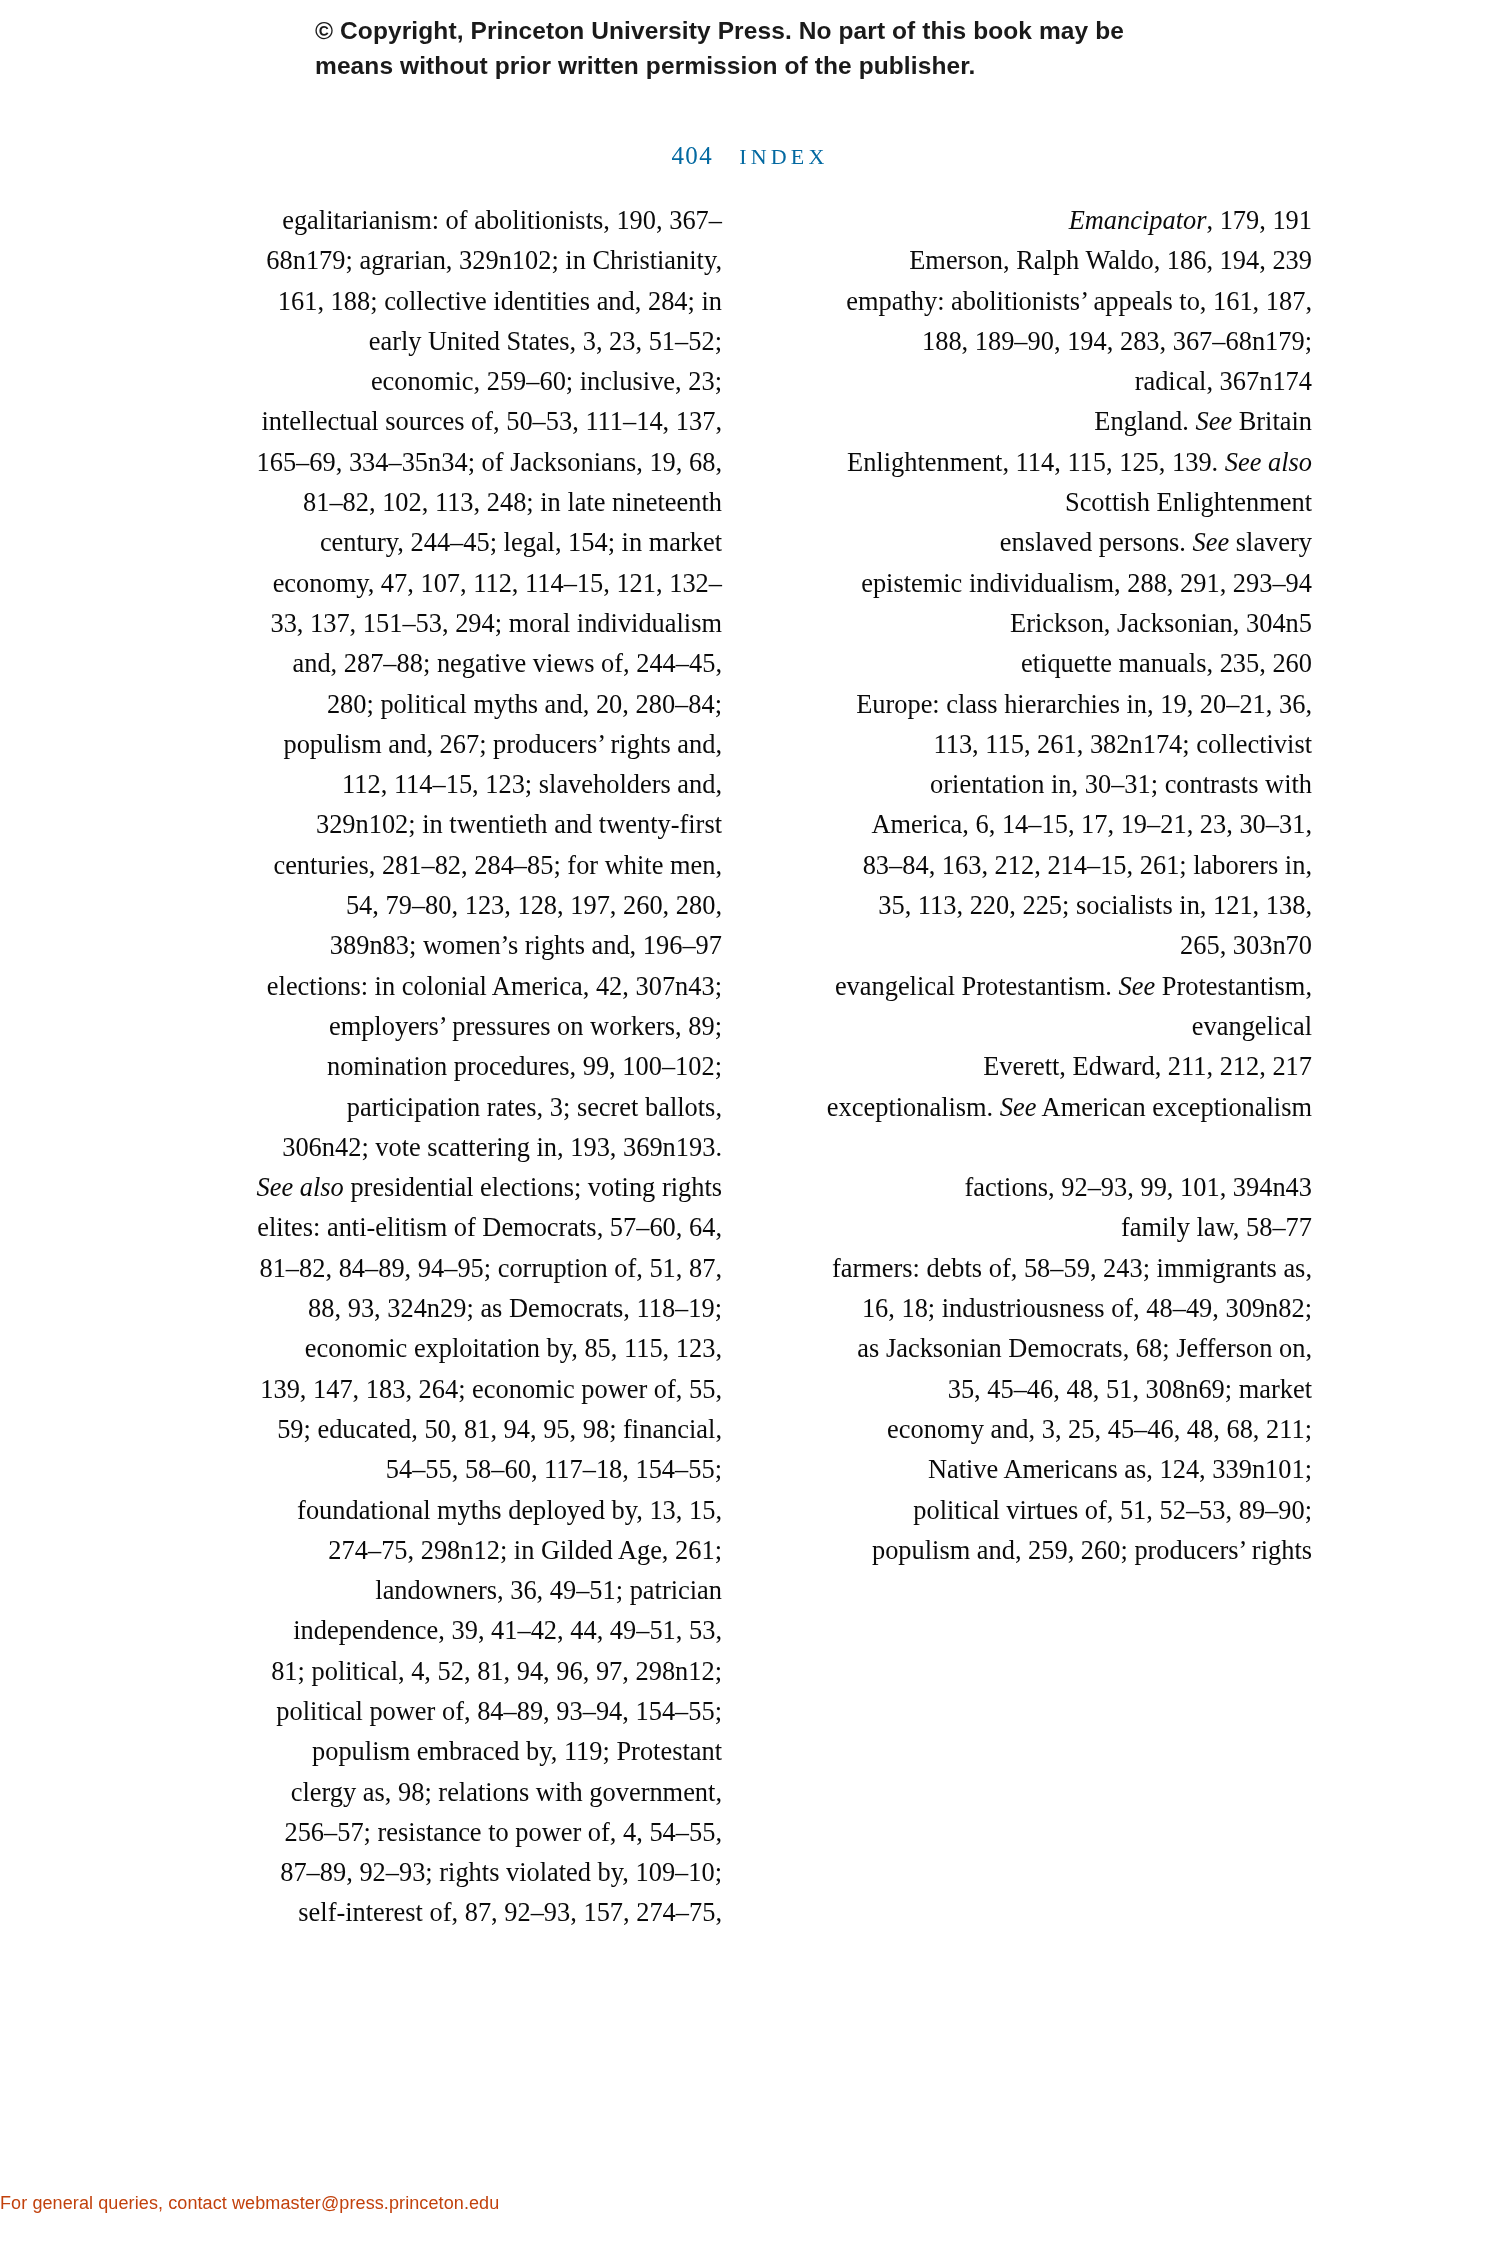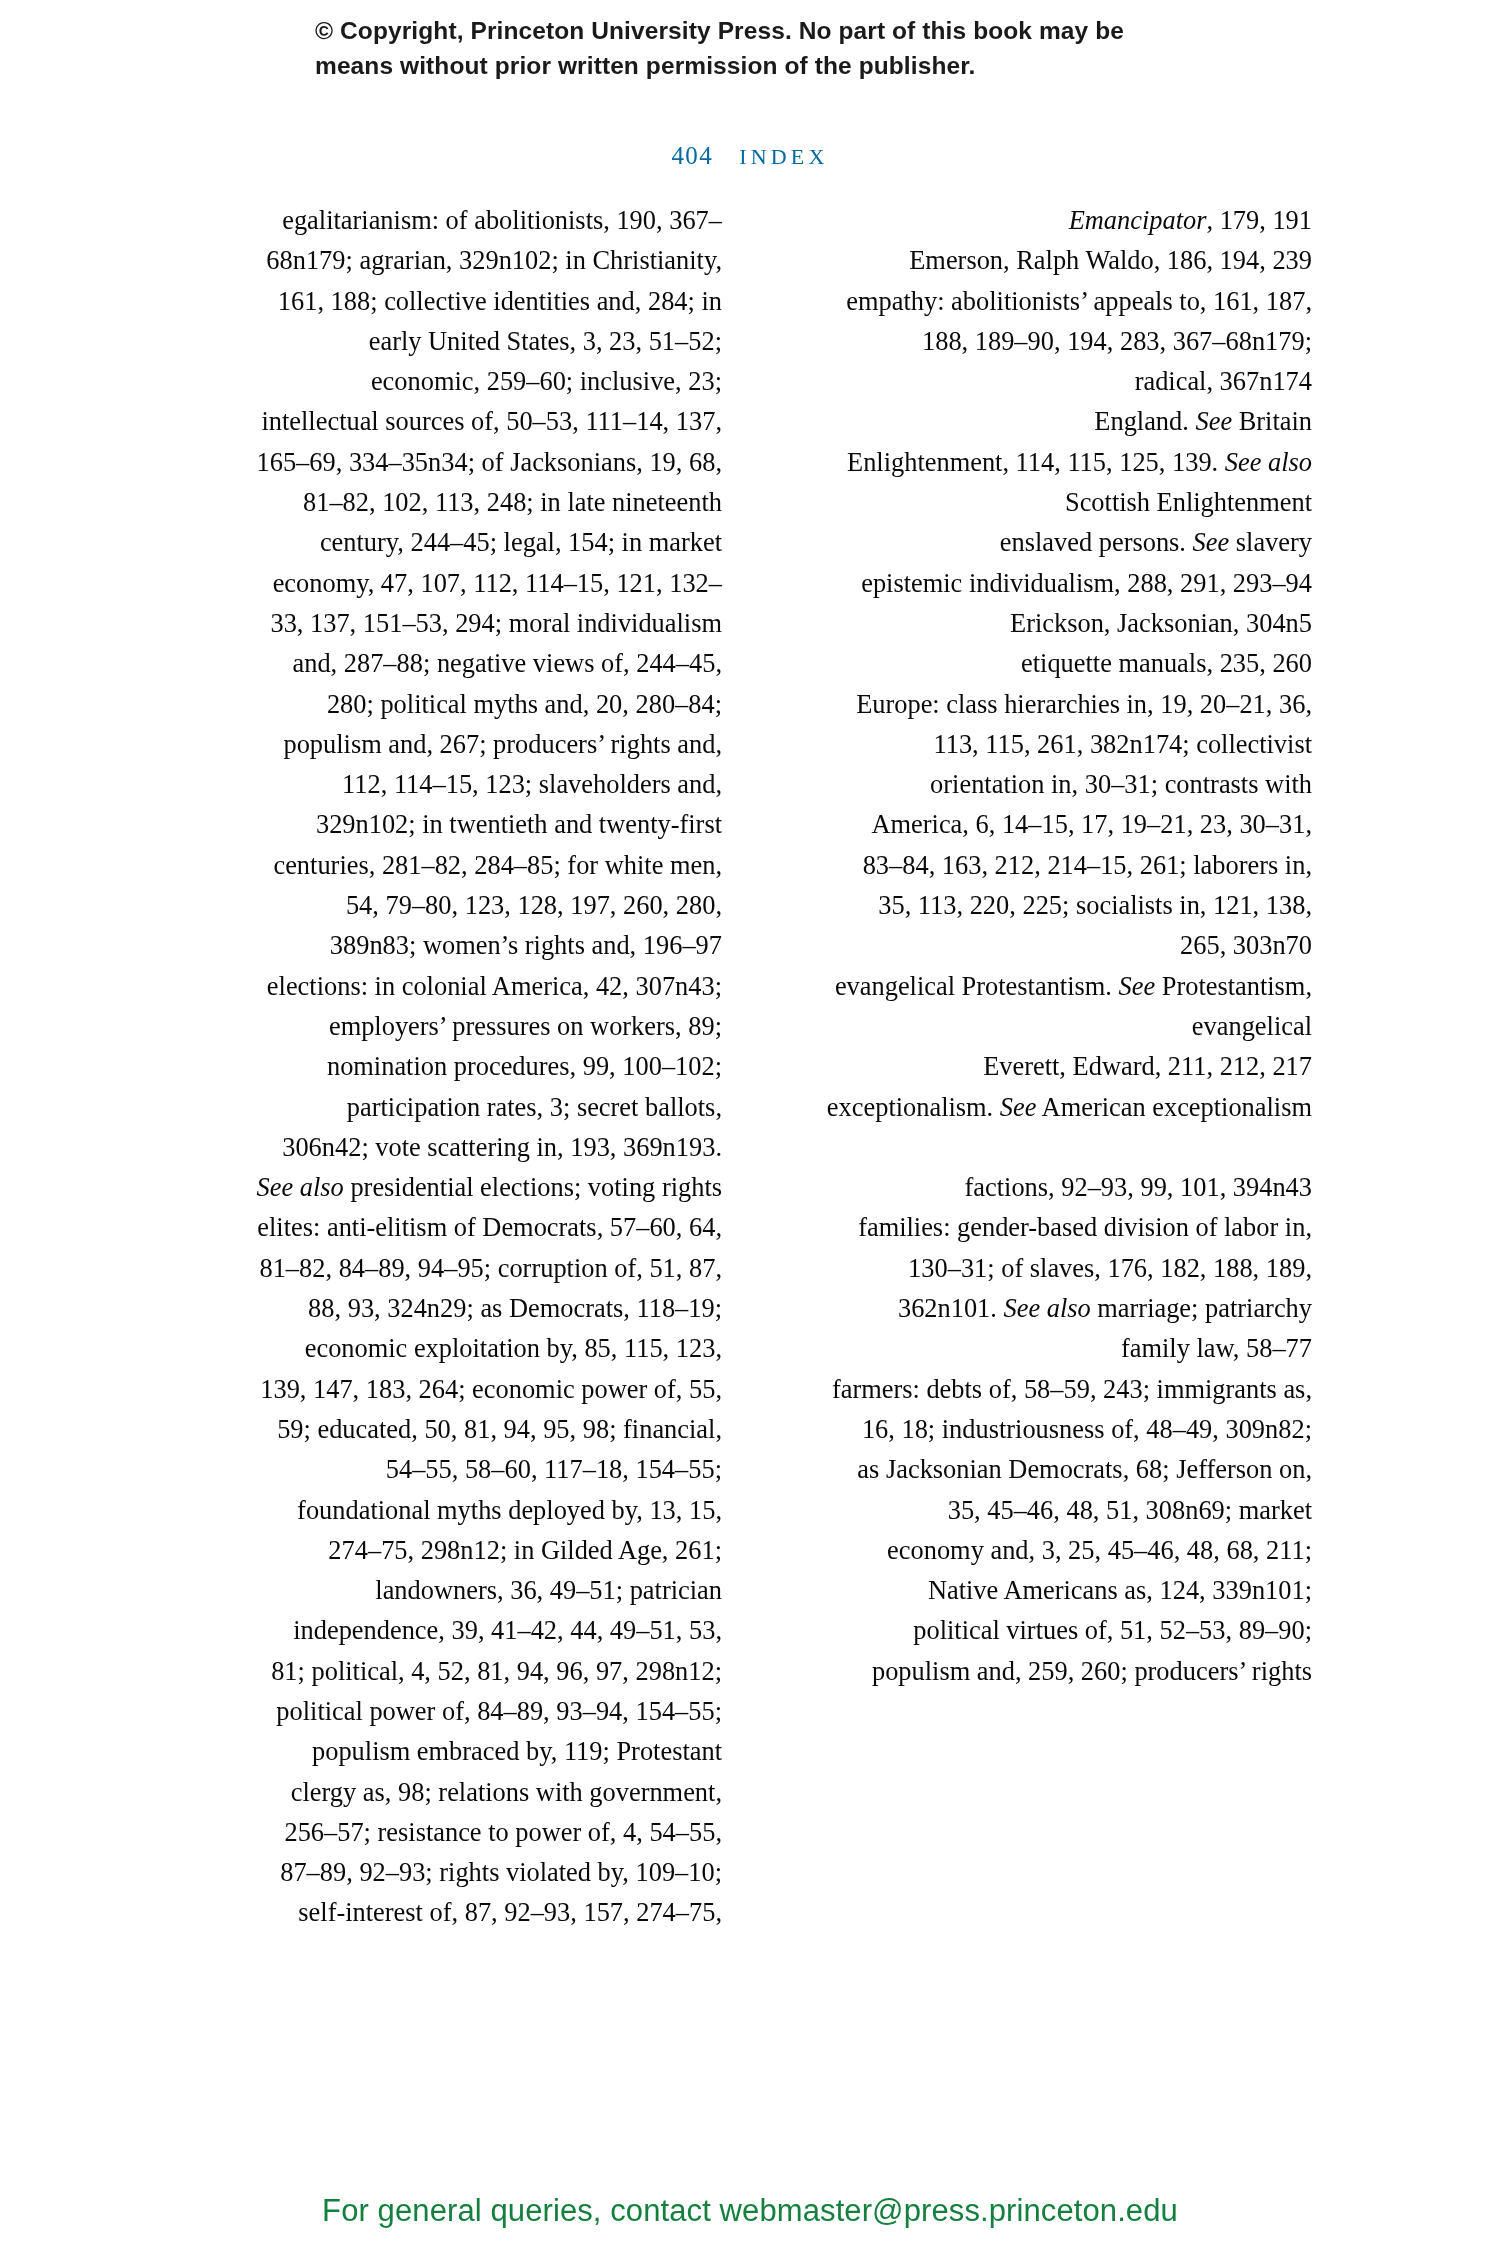--- a/index.html
+++ b/index.html
@@ -85,24 +85,23 @@
   .section-gap {
     height: 40.3px;
   }
 
   
   .page-footer {
     position: absolute;
     left: 0;
     top: 2193px;
     width: 1500px;
-    text-align: center;
     font-family: "Liberation Sans", "DejaVu Sans", sans-serif;
-    font-size: 31px;
-    color: #15803d;
+    font-size: 18px;
+    color: #c2410c;
     letter-spacing: 0.1px;
   }
 </style>
 </head>
 <body>
 
 <div class="copyright-notice">
   <div>© Copyright, Princeton University Press. No part of this book may be</div>
   <div>means without prior written permission of the publisher.</div>
 </div>
@@ -126,19 +125,18 @@
       <p class="index-entry">enslaved persons. <i>See</i> slavery</p>
       <p class="index-entry">epistemic individualism, 288, 291, 293–94</p>
       <p class="index-entry">Erickson, Jacksonian, 304n5</p>
       <p class="index-entry">etiquette manuals, 235, 260</p>
       <p class="index-entry">Europe: class hierarchies in, 19, 20–21, 36, 113, 115, 261, 382n174; collectivist orientation in, 30–31; contrasts with America, 6, 14–15, 17, 19–21, 23, 30–31, 83–84, 163, 212, 214–15, 261; laborers in, 35, 113, 220, 225; socialists in, 121, 138, 265, 303n70</p>
       <p class="index-entry">evangelical Protestantism. <i>See</i> Protestantism, evangelical</p>
       <p class="index-entry">Everett, Edward, 211, 212, 217</p>
       <p class="index-entry">exceptionalism. <i>See</i> American exceptionalism</p>
       <div class="section-gap"></div>
       <p class="index-entry">factions, 92–93, 99, 101, 394n43</p>
-      <p class="index-entry">families: gender-based division of labor in, 130–31; of slaves, 176, 182, 188, 189, 362n101. <i>See also</i> marriage; patriarchy</p>
       <p class="index-entry">family law, 58–77</p>
       <p class="index-entry">farmers: debts of, 58–59, 243; immigrants as, 16, 18; industriousness of, 48–49, 309n82; as Jacksonian Democrats, 68; Jefferson on, 35, 45–46, 48, 51, 308n69; market economy and, 3, 25, 45–46, 48, 68, 211; Native Americans as, 124, 339n101; political virtues of, 51, 52–53, 89–90; populism and, 259, 260; producers’ rights</p>
     </div>
 </div>
 
 <div class="page-footer">For general queries, contact webmaster@press.princeton.edu</div>
 
 </body></html>

